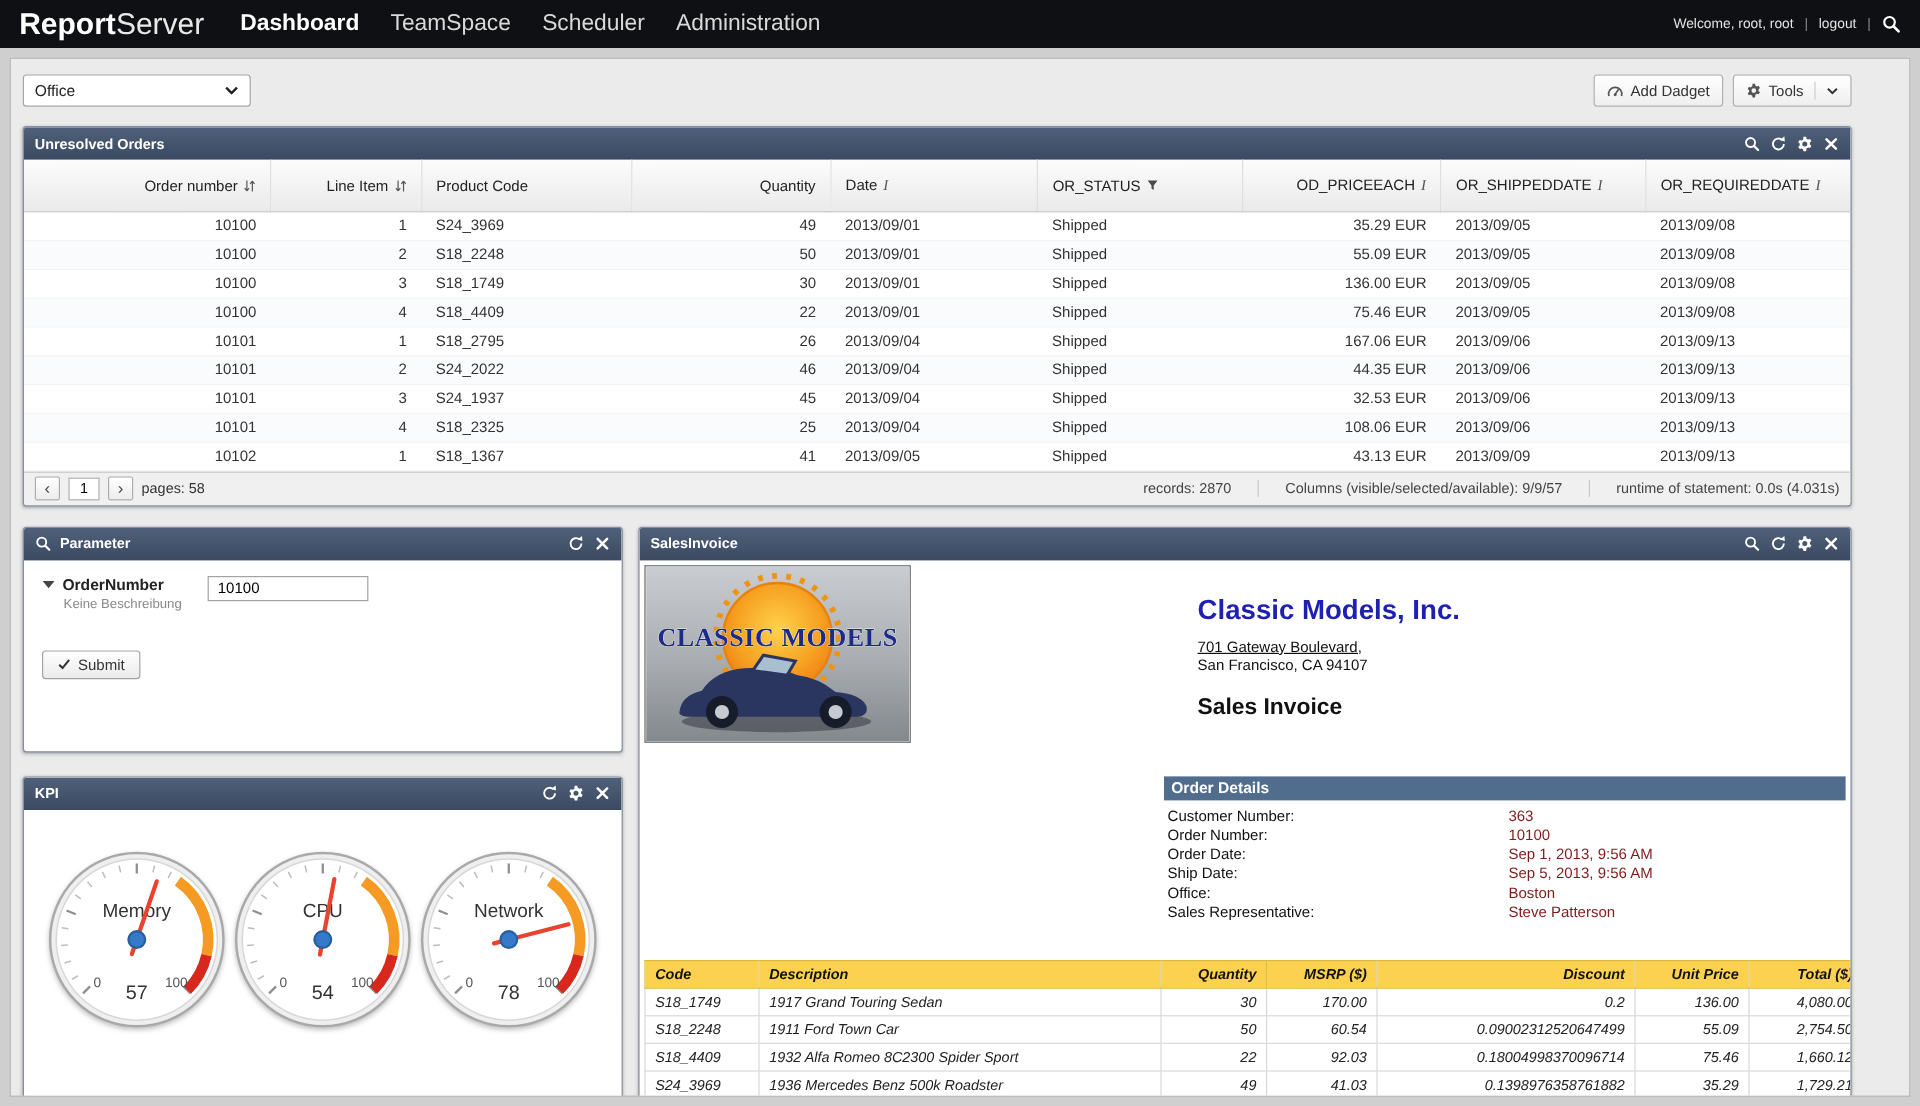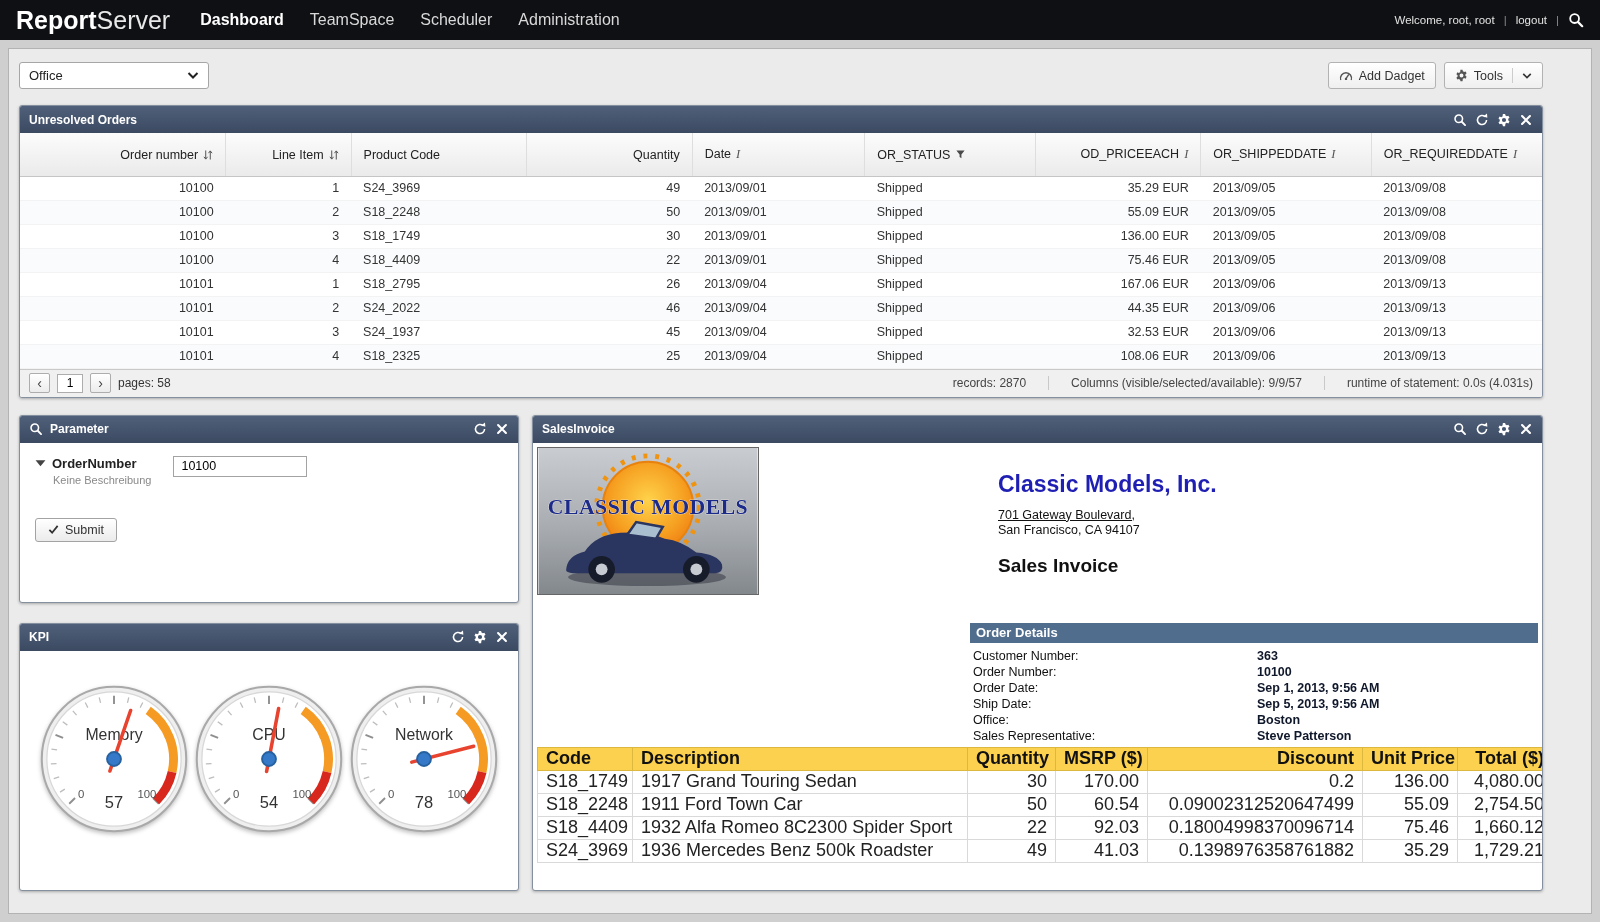--- a/index.html
+++ b/index.html
@@ -5,21 +5,21 @@
   * { margin:0; padding:0; box-sizing:border-box; }
   html,body { width:1600px; height:922px; }
   body { background:#cfcfcf; font-family:"Liberation Sans","DejaVu Sans",sans-serif; overflow:hidden; }
 
   
   .navbar { height:40px; background:#0f1013; display:flex; align-items:center; padding:0 16px; }
   .brand { font-size:25px; color:#fff; cursor:pointer; white-space:nowrap; }
   .brand .b-bold { font-weight:700;text-align:center; }
   .brand .b-light { font-weight:300; color:#e9e9e9; }
   .nav-menu { display:flex; gap:26px; margin-left:30px; }
-  .nav-item { color:#d9d9d9; font-size:16px; cursor:pointer; }
+  .nav-item { color:#d9d9d9; font-size:19px; cursor:pointer; }
   .nav-item.active { color:#fff; font-weight:bold; }
   .nav-right { margin-left:auto; display:flex; align-items:center; gap:9px; color:#e3e3e3; font-size:11.5px; }
   .nav-sep { color:#8a8a8a; }
   .nav-search { width:16px; height:16px; cursor:pointer; }
 
   
   .frame { margin:8px; height:866px; background:#ebebeb; border:1px solid #b3b3b3; padding:10px 48px 10px 10px; overflow:hidden; position:relative; }
 
   
   .toolbar { display:flex; align-items:center; height:27px; margin:3px 0 16px; }
@@ -84,22 +84,22 @@
   .doc-title { font-size:19px; font-weight:bold; color:#111; margin-top:17px; }
   .inv-details { display:flex; margin-top:28px; }
   .cust-col { width:400px; }
   .ord-col { margin-left:auto; width:568px; }
   .sec-bar { height:20px; background:#506d8d; color:#fff; font-size:13px; font-weight:bold; display:flex; align-items:center; padding:0 6px; }
   .cust-lines { margin-top:5px; }
   .cust-line { font-size:12.5px; font-weight:bold; color:#111; line-height:15.5px; min-height:15.5px; white-space:nowrap; }
   .ord-fields { margin-top:5px; padding-left:3px; }
   .ord-row { display:flex; font-size:12.5px; line-height:16px; }
   .ord-label { width:284px; color:#111; }
-  .ord-value { font-weight:bold; color:#0f172a; }
-  .items-table { width:100%; border-collapse:collapse; table-layout:fixed; font-size:18px; margin-top:3px; }
+  .ord-value { font-weight:normal; color:#7f1d1d; }
+  .items-table { width:100%; border-collapse:collapse; table-layout:fixed; font-size:12px; margin-top:32px;font-style:italic; }
   .items-table th { background:#fcd14f; color:#111; font-weight:bold; height:23px; padding:0 8px; border:1px solid #ddb83e; white-space:nowrap; overflow:hidden; }
   .items-table td { height:23px; padding:0 8px; border:1px solid #d9d9d9; color:#222; white-space:nowrap; overflow:hidden; }
 </style>
 </head>
 <body>
 
 <header class="navbar">
   <div class="brand">
     <span class="b-bold">Report</span><span class="b-light">Server</span>
   </div>
@@ -310,20 +310,31 @@
           </tr>
           <tr>
             <td class="ar">10101</td>
             <td class="ar">4</td>
             <td class="al">S18_2325</td>
             <td class="ar">25</td>
             <td class="al">2013/09/04</td>
             <td class="al">Shipped</td>
             <td class="ar">108.06 EUR</td>
             <td class="al">2013/09/06</td>
+            <td class="al">2013/09/13</td>
+          </tr>
+          <tr>
+            <td class="ar">10102</td>
+            <td class="ar">1</td>
+            <td class="al">S18_1367</td>
+            <td class="ar">41</td>
+            <td class="al">2013/09/05</td>
+            <td class="al">Shipped</td>
+            <td class="ar">43.13 EUR</td>
+            <td class="al">2013/09/09</td>
             <td class="al">2013/09/13</td>
           </tr>
         </tbody>
     </table>
     <div class="ofooter">
       <button class="pbtn">‹</button>
       <input class="pinput" value="1" style="">
       <button class="pbtn">›</button>
       <span>pages: 58</span>
       <div class="ostats">

